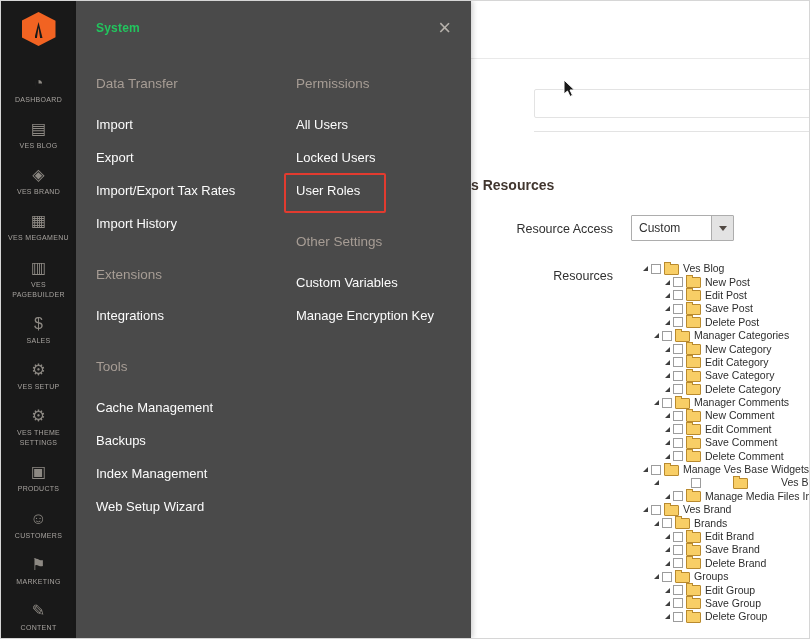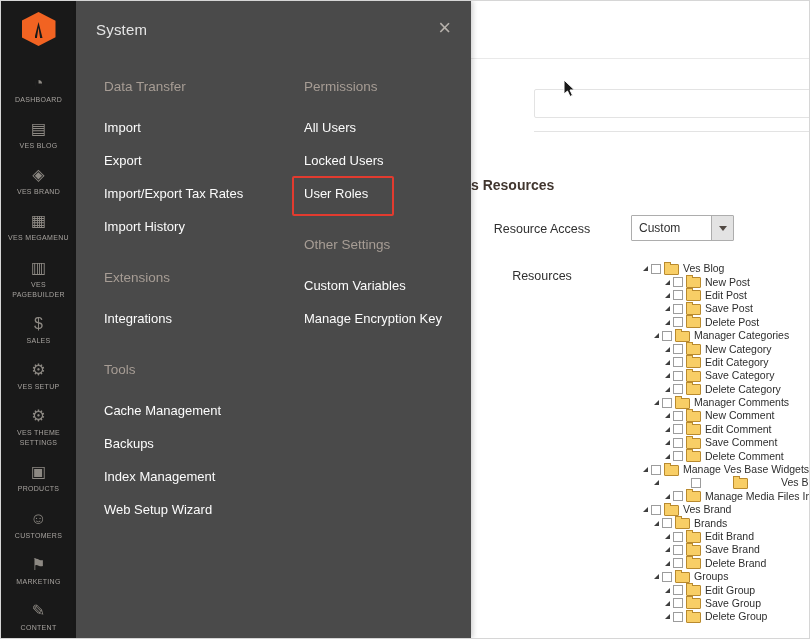--- a/index.html
+++ b/index.html
@@ -11,37 +11,37 @@
   .logo{height:56px;display:flex;align-items:center;justify-content:center;cursor:pointer;}
   .logo-mark{width:34px;height:34px;background:#f26322;clip-path:polygon(50% 0,100% 26%,100% 74%,50% 100%,0 74%,0 26%);position:relative;}
   .logo-mark::after{content:"";position:absolute;left:13px;top:10px;width:8px;height:16px;background:#191919;clip-path:polygon(0 100%,50% 0,100% 100%,70% 100%,50% 35%,30% 100%);}
   .sb-nav{padding-top:10px;}
   .sb-item{display:flex;flex-direction:column;align-items:center;padding:7px 2px 8px;cursor:pointer;}
   .sb-icon{font-size:16px;line-height:18px;color:#8d8983;}
   .sb-label{margin-top:3px;font-size:7px;letter-spacing:.3px;color:#a6a29e;text-align:center;line-height:1.45;max-width:66px;}
 
   
   .flyout{position:absolute;left:75px;top:0;bottom:0;width:395px;background:#4a4a4a;z-index:10;box-sizing:border-box;padding:20px 24px 0 20px;box-shadow:2px 0 5px rgba(0,0,0,.18);}
-  .flyout-title{margin:0 0 40px 0;font-size:15px;font-weight:400;color:#e5e5e5;letter-spacing:.2px;}
+  .flyout-title{margin:0 0 40px 0;font-size:12px;font-weight:700;color:#22c55e;letter-spacing:.2px;}
   .close{position:absolute;top:16px;right:20px;font-size:22px;line-height:22px;color:#b6b1ab;cursor:pointer;}
-  .cols{display:flex;margin-left:8px;}
+  .cols{display:flex;}
   .col{width:200px;flex:0 0 200px;}
   .col+.col{width:150px;flex:0 0 150px;}
   .menu-section{margin-bottom:34px;}
   .menu-section-title{font-size:13.5px;color:#a79d95;margin-bottom:24px;line-height:17px;}
   .menu-item{font-size:13px;color:#fcfcfc;line-height:17px;margin-bottom:16px;cursor:pointer;position:relative;white-space:nowrap;}
   .red-box{position:absolute;left:-12px;top:-9px;width:98px;height:36px;border:2px solid #e23b2f;border-radius:2px;pointer-events:none;}
 
   
   .content{position:absolute;left:470px;top:0;right:0;bottom:0;background:#fff;z-index:1;}
   .hdr-line{position:absolute;top:57px;left:0;right:0;height:1px;background:#e9e9e9;}
   .faint-box{position:absolute;top:88px;left:63px;right:-2px;height:27px;border:1px solid #e3e3e3;border-radius:2px;background:#fff;}
   .panel-line{position:absolute;top:130px;left:63px;right:0;height:1px;background:#e3e3e3;}
   .page-heading{position:absolute;top:176px;left:0;margin:0;font-size:14px;font-weight:700;color:#41362f;white-space:nowrap;}
-  .ra-label,.res-label{position:absolute;left:0;width:142px;text-align:center;font-size:12.5px;color:#303030;}
+  .ra-label,.res-label{position:absolute;left:0;width:142px;text-align:right;font-size:12.5px;color:#303030;}
   .ra-label{top:221px;}
   .res-label{top:268px;}
   .select{position:absolute;top:214px;left:160px;width:103px;height:26px;box-sizing:border-box;border:1px solid #adadad;border-radius:1px;background:#fff;display:flex;align-items:stretch;cursor:pointer;}
   .select-value{flex:1;font-size:12px;color:#303030;line-height:24px;padding-left:7px;overflow:hidden;}
   .select-arrow{width:21px;background:#e3e3e3;border-left:1px solid #adadad;display:flex;align-items:center;justify-content:center;}
   .select-arrow i{display:block;width:0;height:0;border-left:4px solid transparent;border-right:4px solid transparent;border-top:5px solid #514943;}
 
   
   .tree{position:absolute;top:261px;left:172px;white-space:nowrap;}
   .tree-row{display:flex;align-items:center;height:13.4px;cursor:pointer;}

